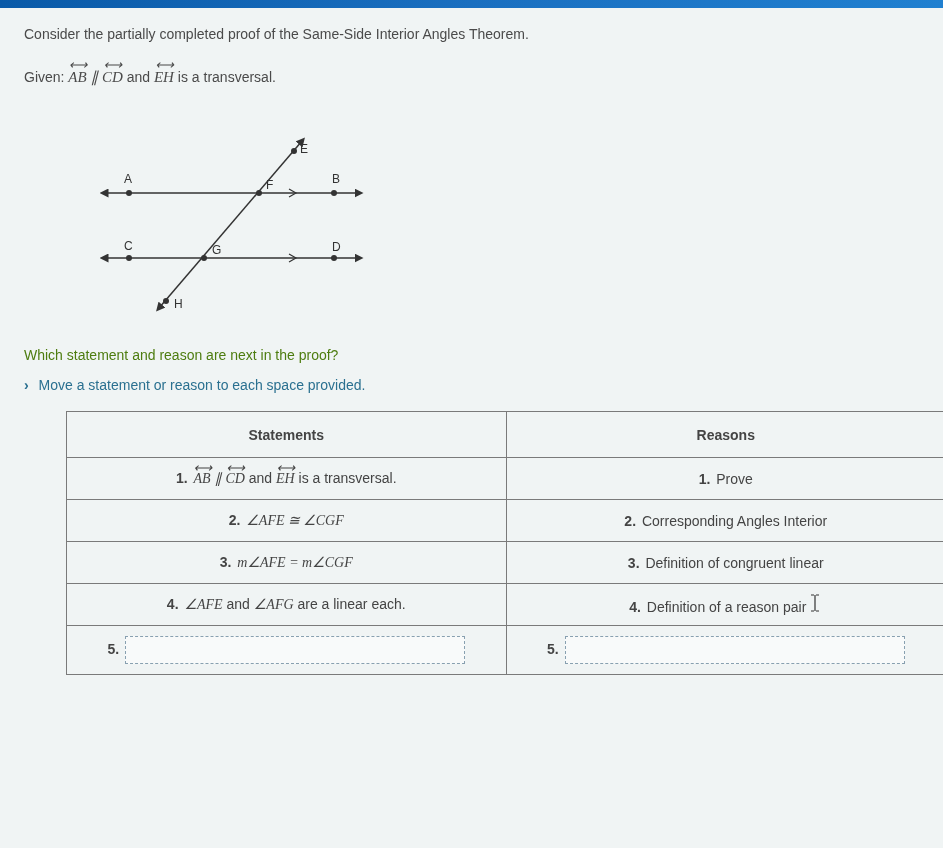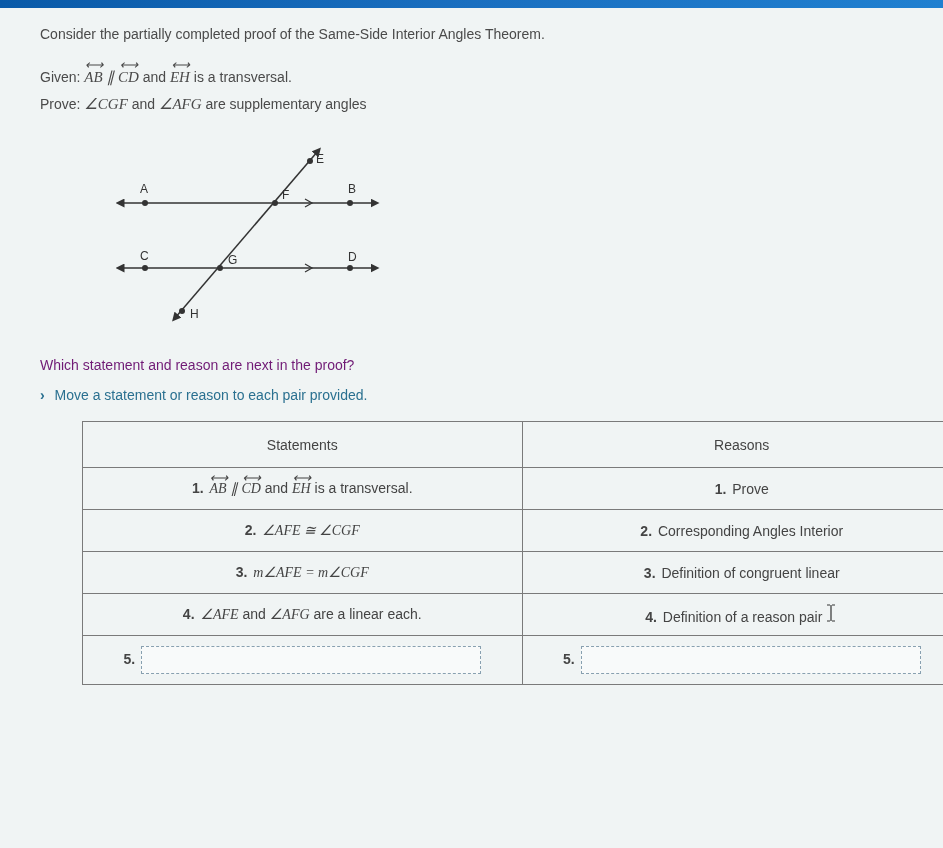--- a/index.html
+++ b/index.html
@@ -10,35 +10,35 @@
     background: #e8f0f0;
     width: 943px;
     height: 848px;
     overflow: hidden;
   }
   .top-bar {
     height: 8px;
     background: linear-gradient(90deg, #0a5aa8 0%, #1a6fc0 50%, #2080d0 100%);
   }
   .content {
-    padding: 18px 24px 0 40px;
+    padding: 18px 24px 0 24px;
     color: #333;
     background: #f0f4f4;
     height: 840px;
   }
   .intro-text {
     font-size: 14px;
     color: #4a4a4a;
     margin-bottom: 22px;
   }
   .given-prove {
     font-size: 14px;
     color: #4a4a4a;
     line-height: 1.8;
-    margin-bottom: 15px;
+    margin-bottom: 32px;
   }
   .given-prove .math {
     font-style: italic;
     font-family: "Times New Roman", serif;
     font-size: 15px;
     position: relative;
     display: inline-block;
   }
   .overline-lr {
     position: relative;
@@ -52,21 +52,21 @@
     right: 0;
     text-align: center;
     font-size: 13px;
     letter-spacing: -1px;
   }
   .figure {
     margin: 10px 0 20px 60px;
   }
   .question {
     font-size: 14px;
-    color: #701a75;
+    color: #4d7c0f;
     margin-bottom: 14px;
   }
   .instruction {
     font-size: 14px;
     color: #2a7090;
     margin-bottom: 18px;
   }
   .instruction .chev {
     color: #2a7090;
     font-weight: bold;
@@ -83,21 +83,21 @@
     color: #444;
   }
   table.proof th, table.proof td {
     border: 1px solid #7a7a7a;
     padding: 10px 12px;
     text-align: center;
     vertical-align: middle;
     height: 42px;
   }
   table.proof th {
-    font-weight: normal;
+    font-weight: bold;
     text-align: center;
     padding: 14px;
     height: 46px;
   }
   table.proof td .num {
     font-weight: bold;
     margin-right: 2px;
   }
   .mathcell {
     font-style: italic;
@@ -130,27 +130,20 @@
   <div class="given-prove">
     <div>
       <span>Given:</span>
       <span class="math overline-lr">AB</span>
       <span class="math">∥</span>
       <span class="math overline-lr">CD</span>
       <span>and</span>
       <span class="math overline-lr">EH</span>
       <span>is a transversal.</span>
     </div>
-    <div>
-      <span>Prove:</span>
-      <span class="math">∠CGF</span>
-      <span>and</span>
-      <span class="math">∠AFG</span>
-      <span>are supplementary angles</span>
-    </div>
   </div>
 
   <div class="figure">
     <svg width="300" height="200" viewBox="0 0 300 200">
       <defs>
         <marker id="arr" viewBox="0 0 10 10" refX="5" refY="5" markerWidth="6" markerHeight="6" orient="auto-start-reverse">
           <path d="M 0 0 L 10 5 L 0 10 z" fill="#333"></path>
         </marker>
       </defs>
 
@@ -180,21 +173,21 @@
       <text x="182" y="66" font-size="12" fill="#333">F</text>
       <text x="128" y="131" font-size="12" fill="#333">G</text>
       <text x="90" y="185" font-size="12" fill="#333">H</text>
     </svg>
   </div>
 
   <div class="question">Which statement and reason are next in the proof?</div>
 
   <div class="instruction">
     <span class="chev">›</span>
-    <span>Move a statement or reason to each pair provided.</span>
+    <span>Move a statement or reason to each space provided.</span>
   </div>
 
   <div class="proof-table-wrap">
     <table class="proof">
       <tbody>
           <tr>
         <th>Statements</th>
         <th>Reasons</th>
       </tr>
 

